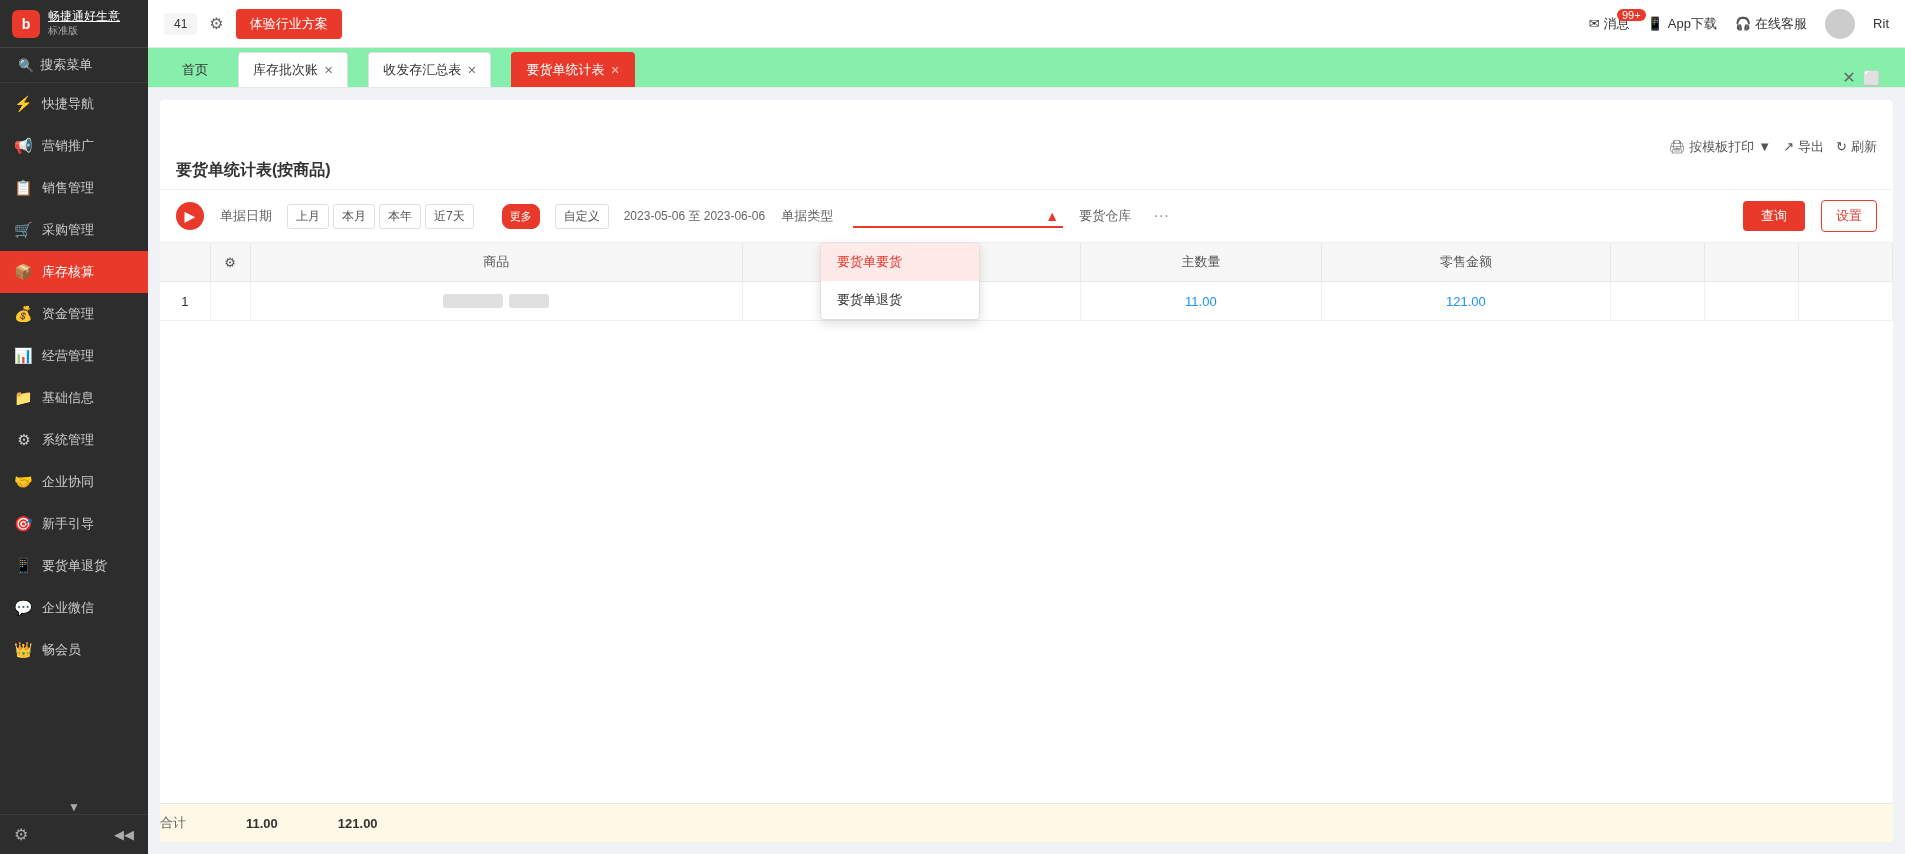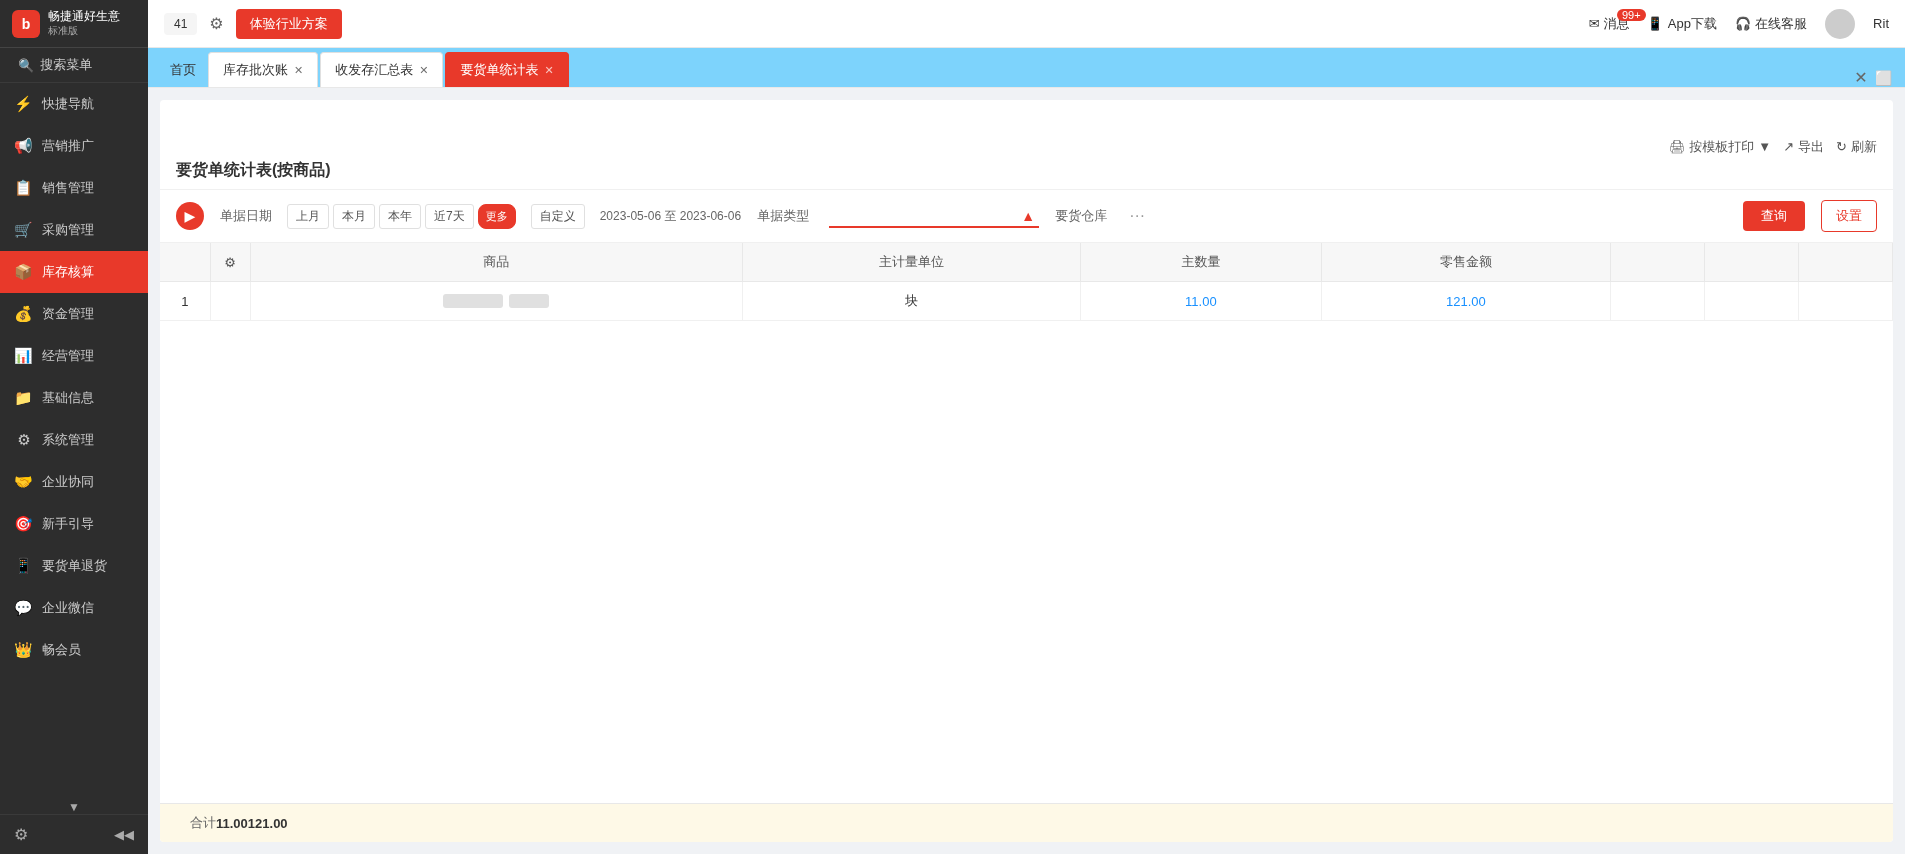--- a/index.html
+++ b/index.html
@@ -30,21 +30,21 @@
       border-radius: 6px;
       display: flex;
       align-items: center;
       justify-content: center;
       color: #fff;
       font-weight: bold;
       font-size: 14px;
       margin-right: 8px;
       flex-shrink: 0;
     }
-    .sidebar-logo-text { font-size: 12px; color: #fff; line-height: 1.3; }
+    .sidebar-logo-text { font-size: 12px; color: #fff; line-height: 1.3; text-decoration: underline; }
     .sidebar-logo-sub { font-size: 10px; color: #aaa; }
     .sidebar-search {
       display: flex;
       align-items: center;
       padding: 8px 12px;
       border-bottom: 1px solid #3a3a3a;
       cursor: pointer;
     }
     .sidebar-search span { font-size: 13px; color: #ccc; margin-left: 6px; }
     .sidebar-nav { flex: 1; overflow-y: auto; }
@@ -111,28 +111,28 @@
     .topbar-right { display: flex; align-items: center; gap: 18px; }
     .topbar-msg { display: flex; align-items: center; gap: 4px; font-size: 13px; color: #333; position: relative; cursor: pointer; }
     .badge-red { background: #e8392a; color: #fff; border-radius: 8px; padding: 0 5px; font-size: 11px; position: absolute; top: -6px; right: -16px; }
     .topbar-app { display: flex; align-items: center; gap: 4px; font-size: 13px; color: #333; cursor: pointer; }
     .topbar-service { display: flex; align-items: center; gap: 4px; font-size: 13px; color: #333; cursor: pointer; }
     .topbar-avatar { width: 30px; height: 30px; background: #ccc; border-radius: 50%; cursor: pointer; }
     .topbar-username { font-size: 13px; color: #333; cursor: pointer; }
 
     
     .tabs-bar {
-      background: #7dd3fc;
+      background: #86efac;
       height: 40px;
       display: flex;
       align-items: flex-end;
-      padding: 0 12px;
+      padding: 0 24px;
       border-bottom: 1px solid #e8e8e8;
       flex-shrink: 0;
-      gap: 2px;
+      gap: 20px;
     }
     .tab-item {
       padding: 8px 14px;
       font-size: 13px;
       color: #666;
       cursor: pointer;
       border: 1px solid transparent;
       border-radius: 4px 4px 0 0;
       display: flex;
       align-items: center;
@@ -221,20 +221,21 @@
       border: 1px solid #e0e0e0;
       border-radius: 3px;
       cursor: pointer;
       color: #555;
       background: #fff;
     }
     .date-btn.active-more {
       background: #e8392a;
       color: #fff;
       border-color: #e8392a;
+      margin-left: 24px;
     }
     .date-custom {
       padding: 3px 8px;
       font-size: 12px;
       border: 1px solid #e0e0e0;
       border-radius: 3px;
       cursor: pointer;
       color: #555;
       background: #fff;
     }
@@ -339,23 +340,24 @@
     }
     tbody td.link { color: #1890ff; cursor: pointer; }
     .product-cell { display: flex; align-items: center; gap: 6px; justify-content: center; }
     .product-placeholder { width: 60px; height: 14px; background: #e0e0e0; border-radius: 3px; }
     .product-placeholder2 { width: 40px; height: 14px; background: #e0e0e0; border-radius: 3px; }
 
     
     .table-footer {
       background: #fef9e7;
       border-top: 1px solid #e8e8e8;
-      padding: 10px 30px;
-      display: flex;
-      align-items: center;
+      padding: 10px 0;
+      display: flex;
+      align-items: center;
+      gap: 60px;
       font-size: 13px;
       color: #333;
       flex-shrink: 0;
     }
     .footer-label { color: #666; }
     .footer-total { font-weight: bold; }
   </style>
 </head>
 <body>
 
@@ -538,20 +540,28 @@
         </div>
 
         <div class="filter-warehouse">
           <span class="filter-warehouse-label">要货仓库</span>
           <span class="filter-more-btn">···</span>
         </div>
 
         <button class="filter-query-btn">查询</button>
         <button class="filter-set-btn">设置</button>
 
+        <div class="dropdown-menu">
+          <div class="dropdown-item selected">
+            <span>要货单要货</span>
+          </div>
+          <div class="dropdown-item">
+            <span>要货单退货</span>
+          </div>
+        </div>
       </div>
 
       <div class="table-container">
         <table>
           <thead>
             <tr>
               <th style="width:50px;"></th>
               <th style="width:40px;">
                 <span>⚙</span>
               </th>

